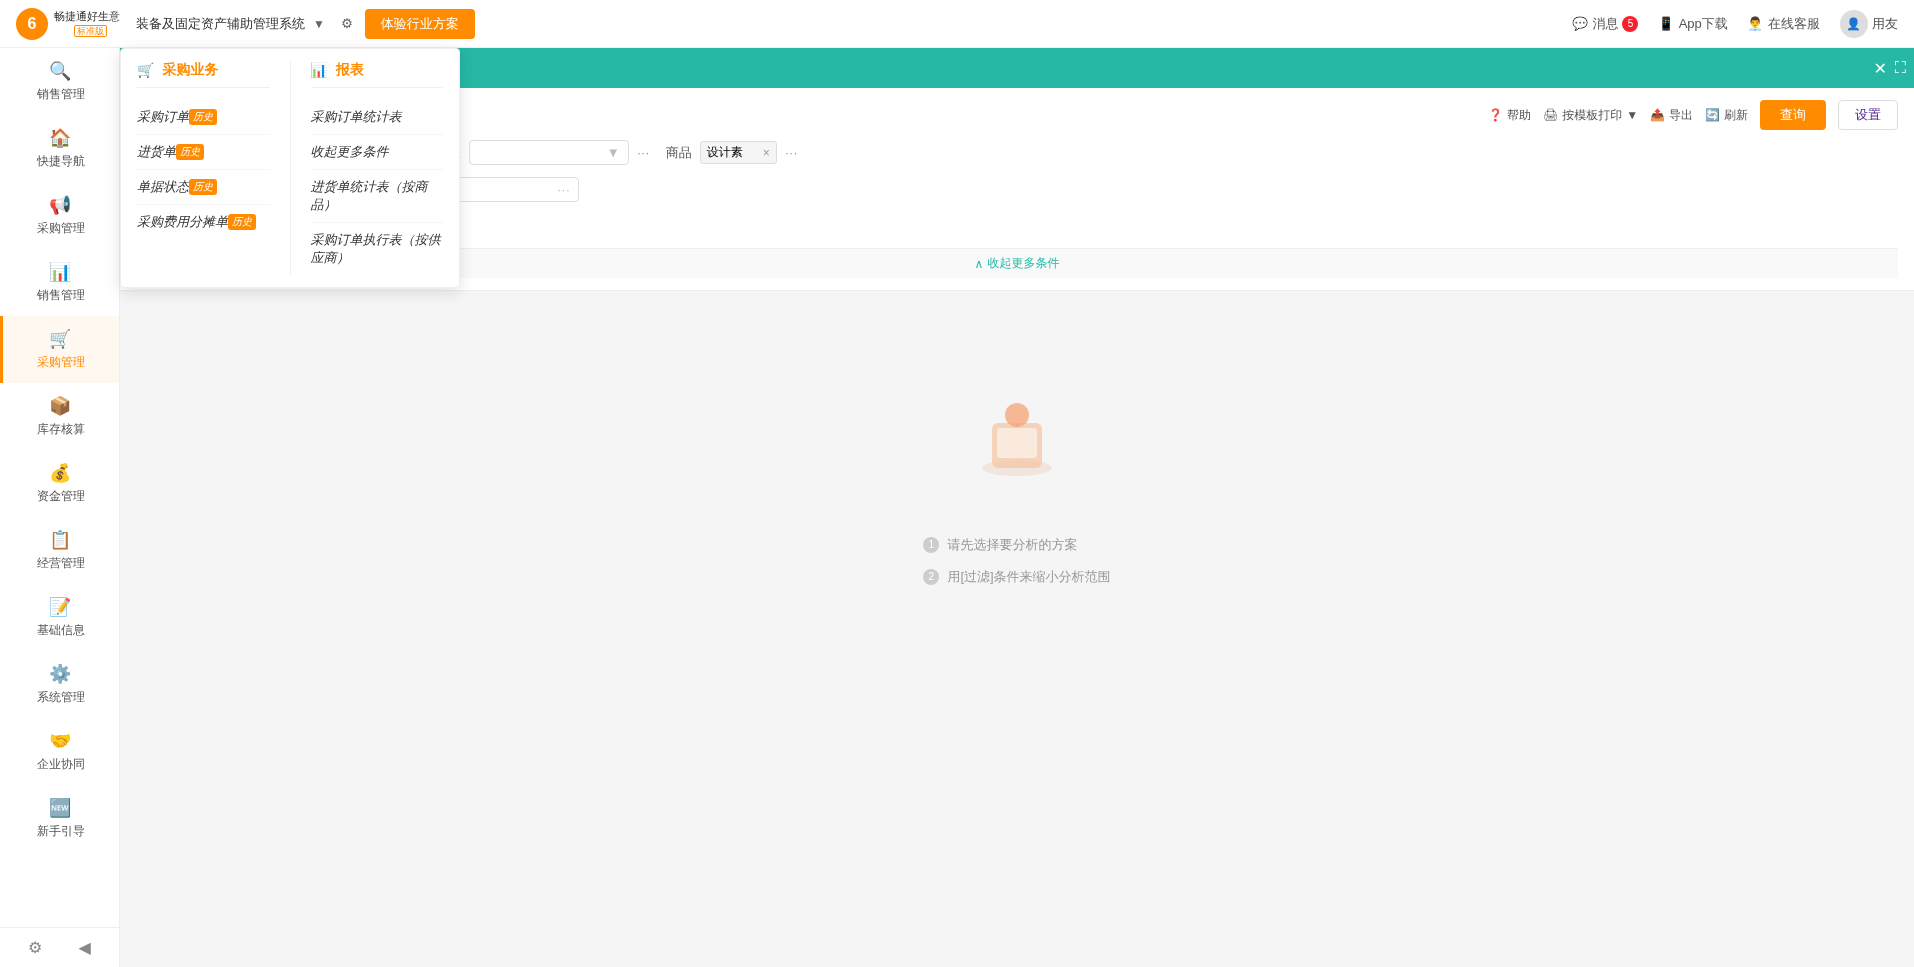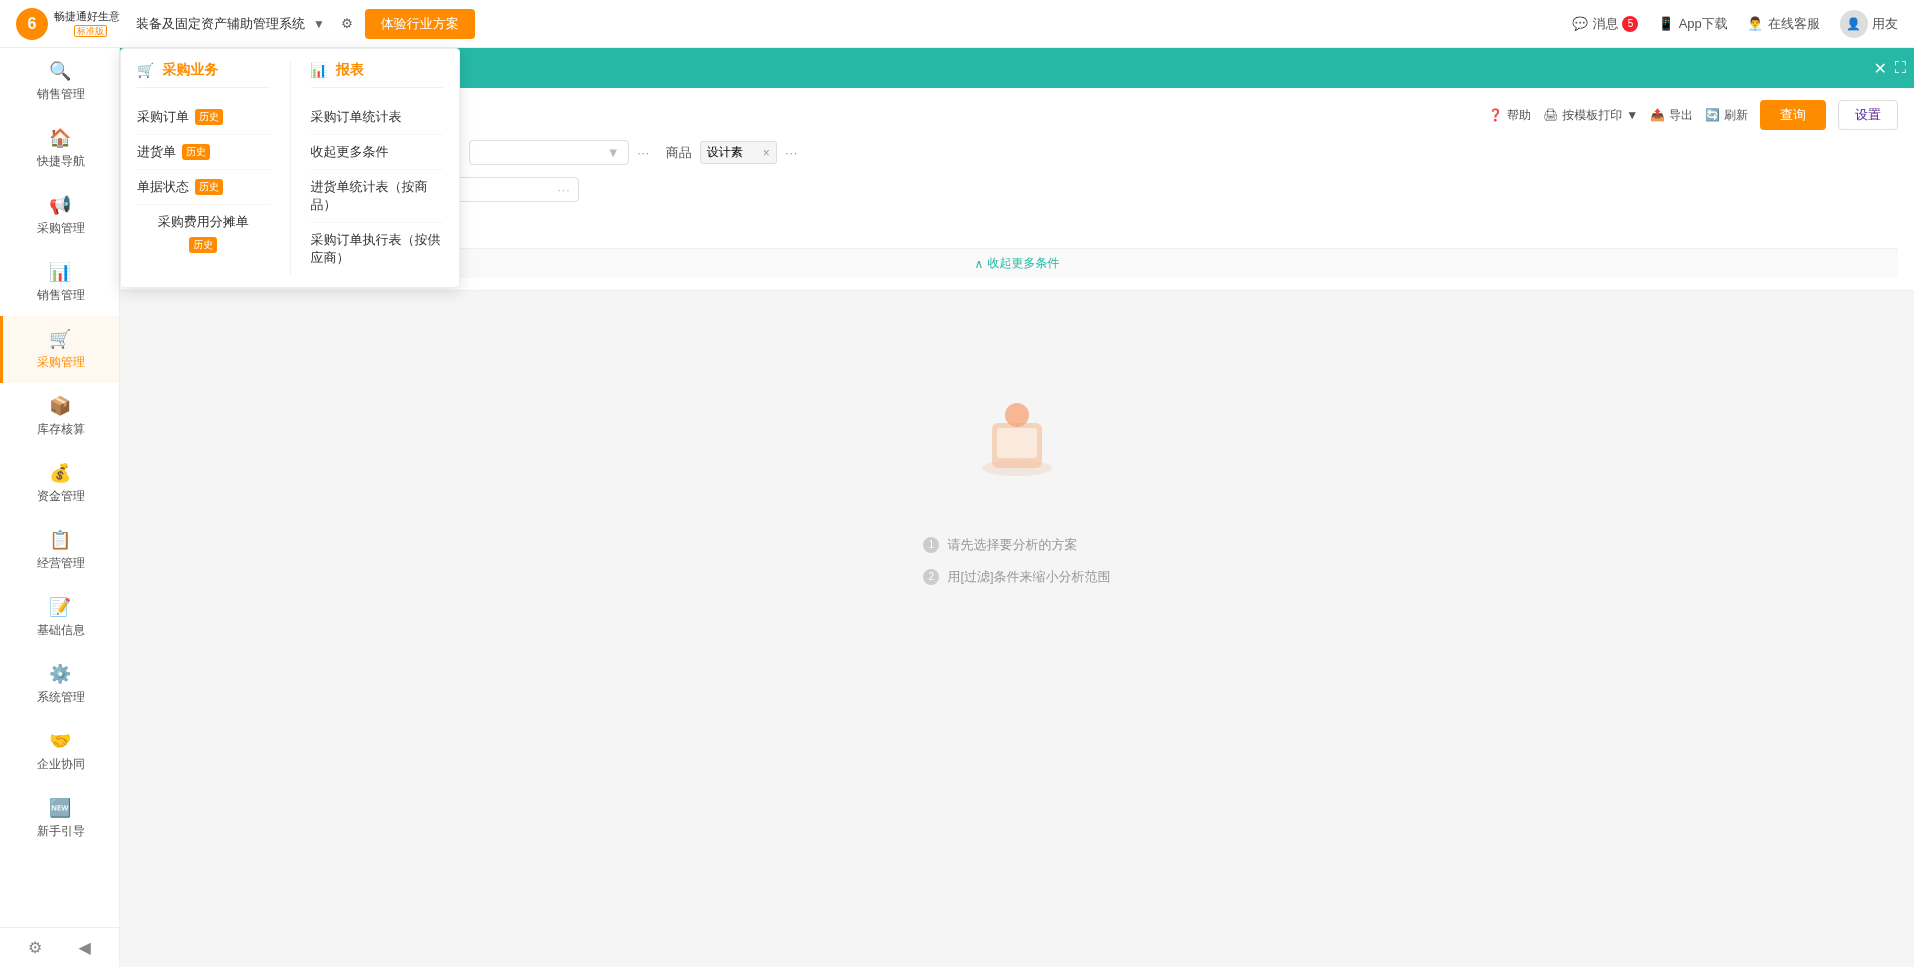--- a/index.html
+++ b/index.html
@@ -194,25 +194,26 @@
     .dropdown-col {
       flex: 1; padding: 0 16px;
     }
     .dropdown-col-header {
       display: flex; align-items: center; gap: 8px;
       color: #ff8c00; font-size: 14px; font-weight: bold;
       margin-bottom: 12px; padding-bottom: 8px;
       border-bottom: 1px solid #f0f0f0;
     }
     .dropdown-item {
-      display: flex; align-items: center; gap: 6px;
+      display: flex; align-items: center; 
       padding: 8px 0; cursor: pointer; color: #333; font-size: 13px;
       border-bottom: 1px solid #f5f5f5;
-    }
-    .dropdown-item:last-child { border-bottom: none; flex-direction: column; }
+      font-style: italic;
+    }
+    .dropdown-item:last-child { border-bottom: none; }
     .history-badge {
       background: #ff8c00; color: white; border-radius: 3px;
       font-size: 10px; padding: 1px 4px;
     }
 
     .divider-col {
       width: 1px; background: #f0f0f0; margin: 0 4px;
     }
   </style>
 </head>

